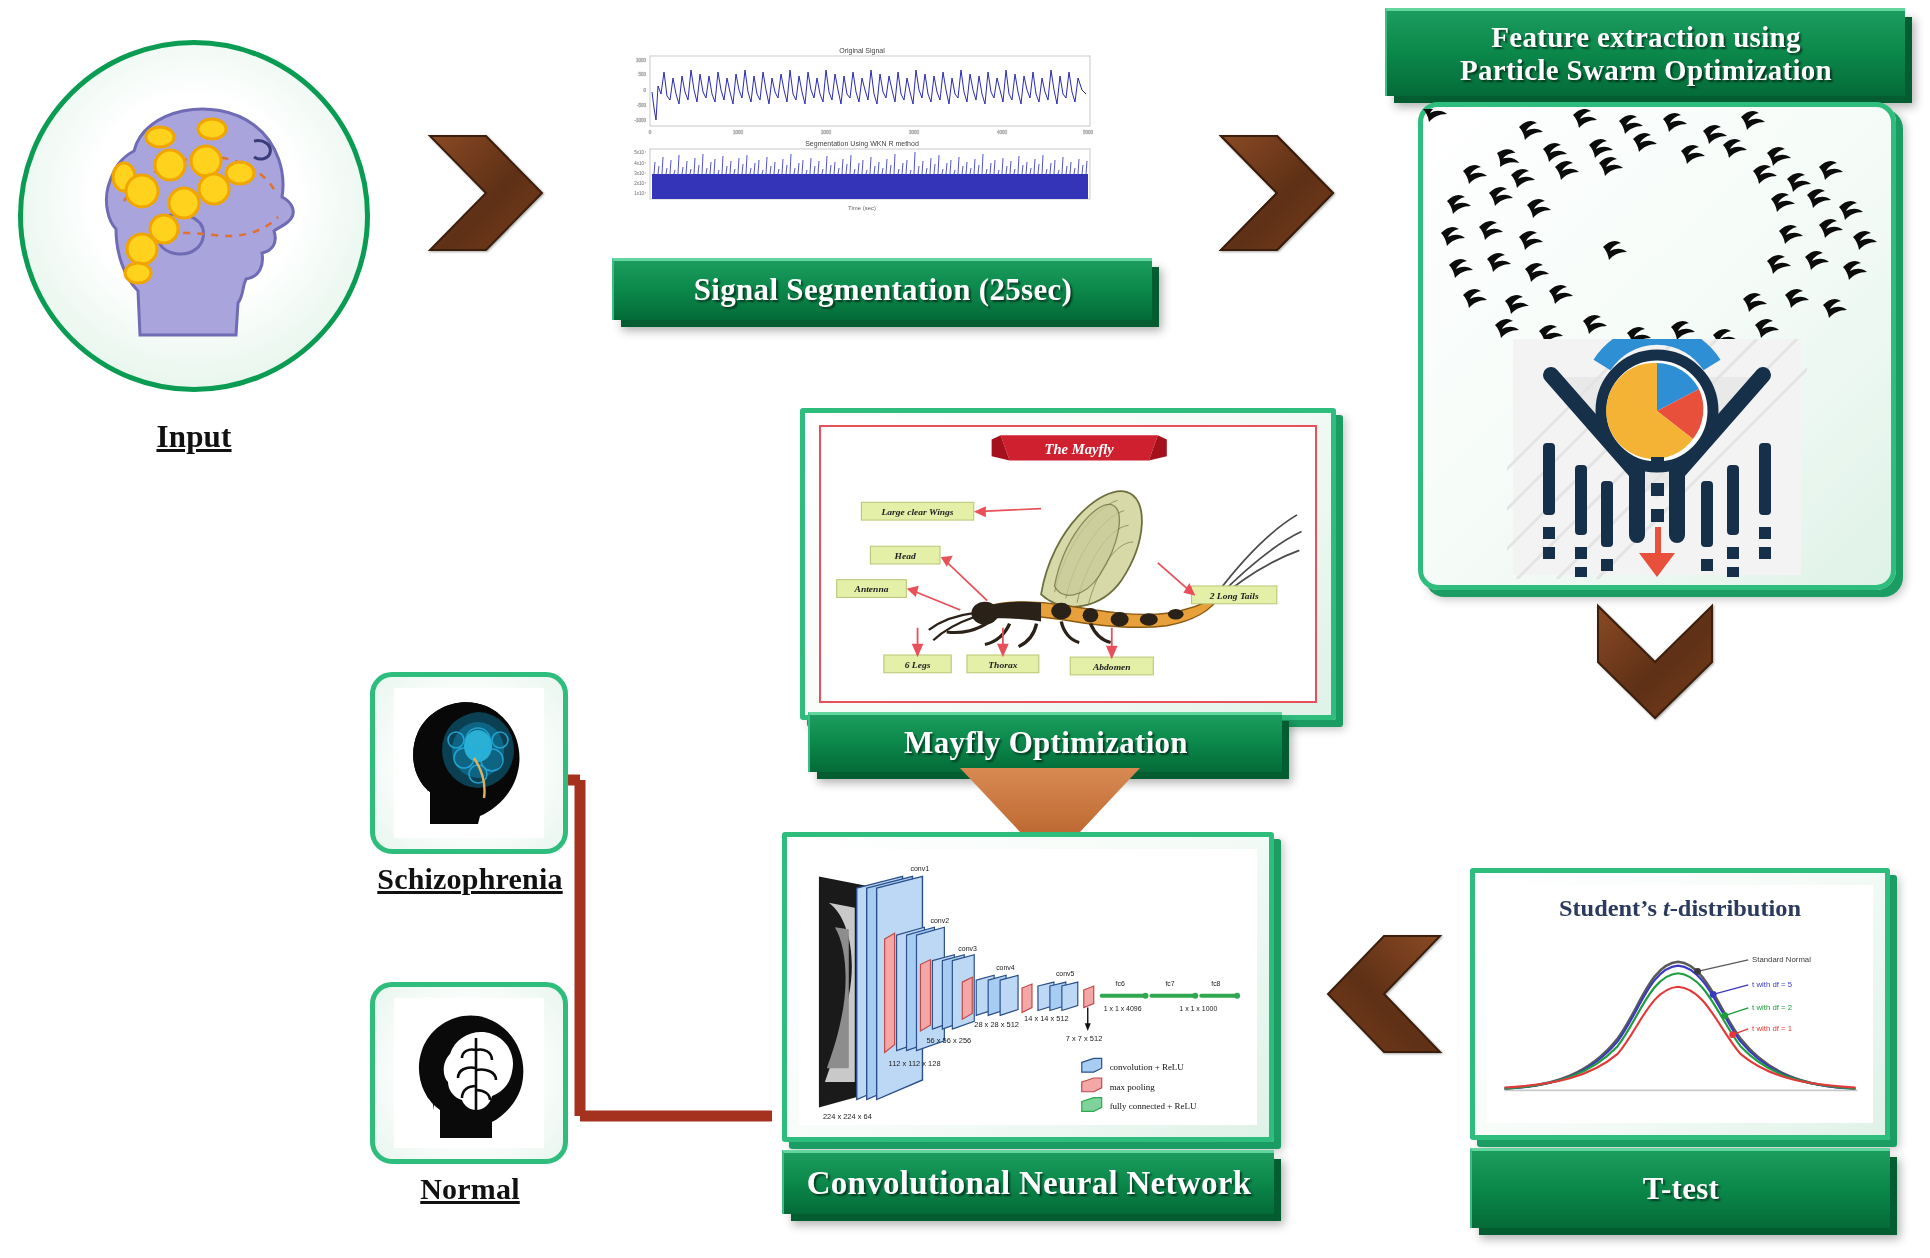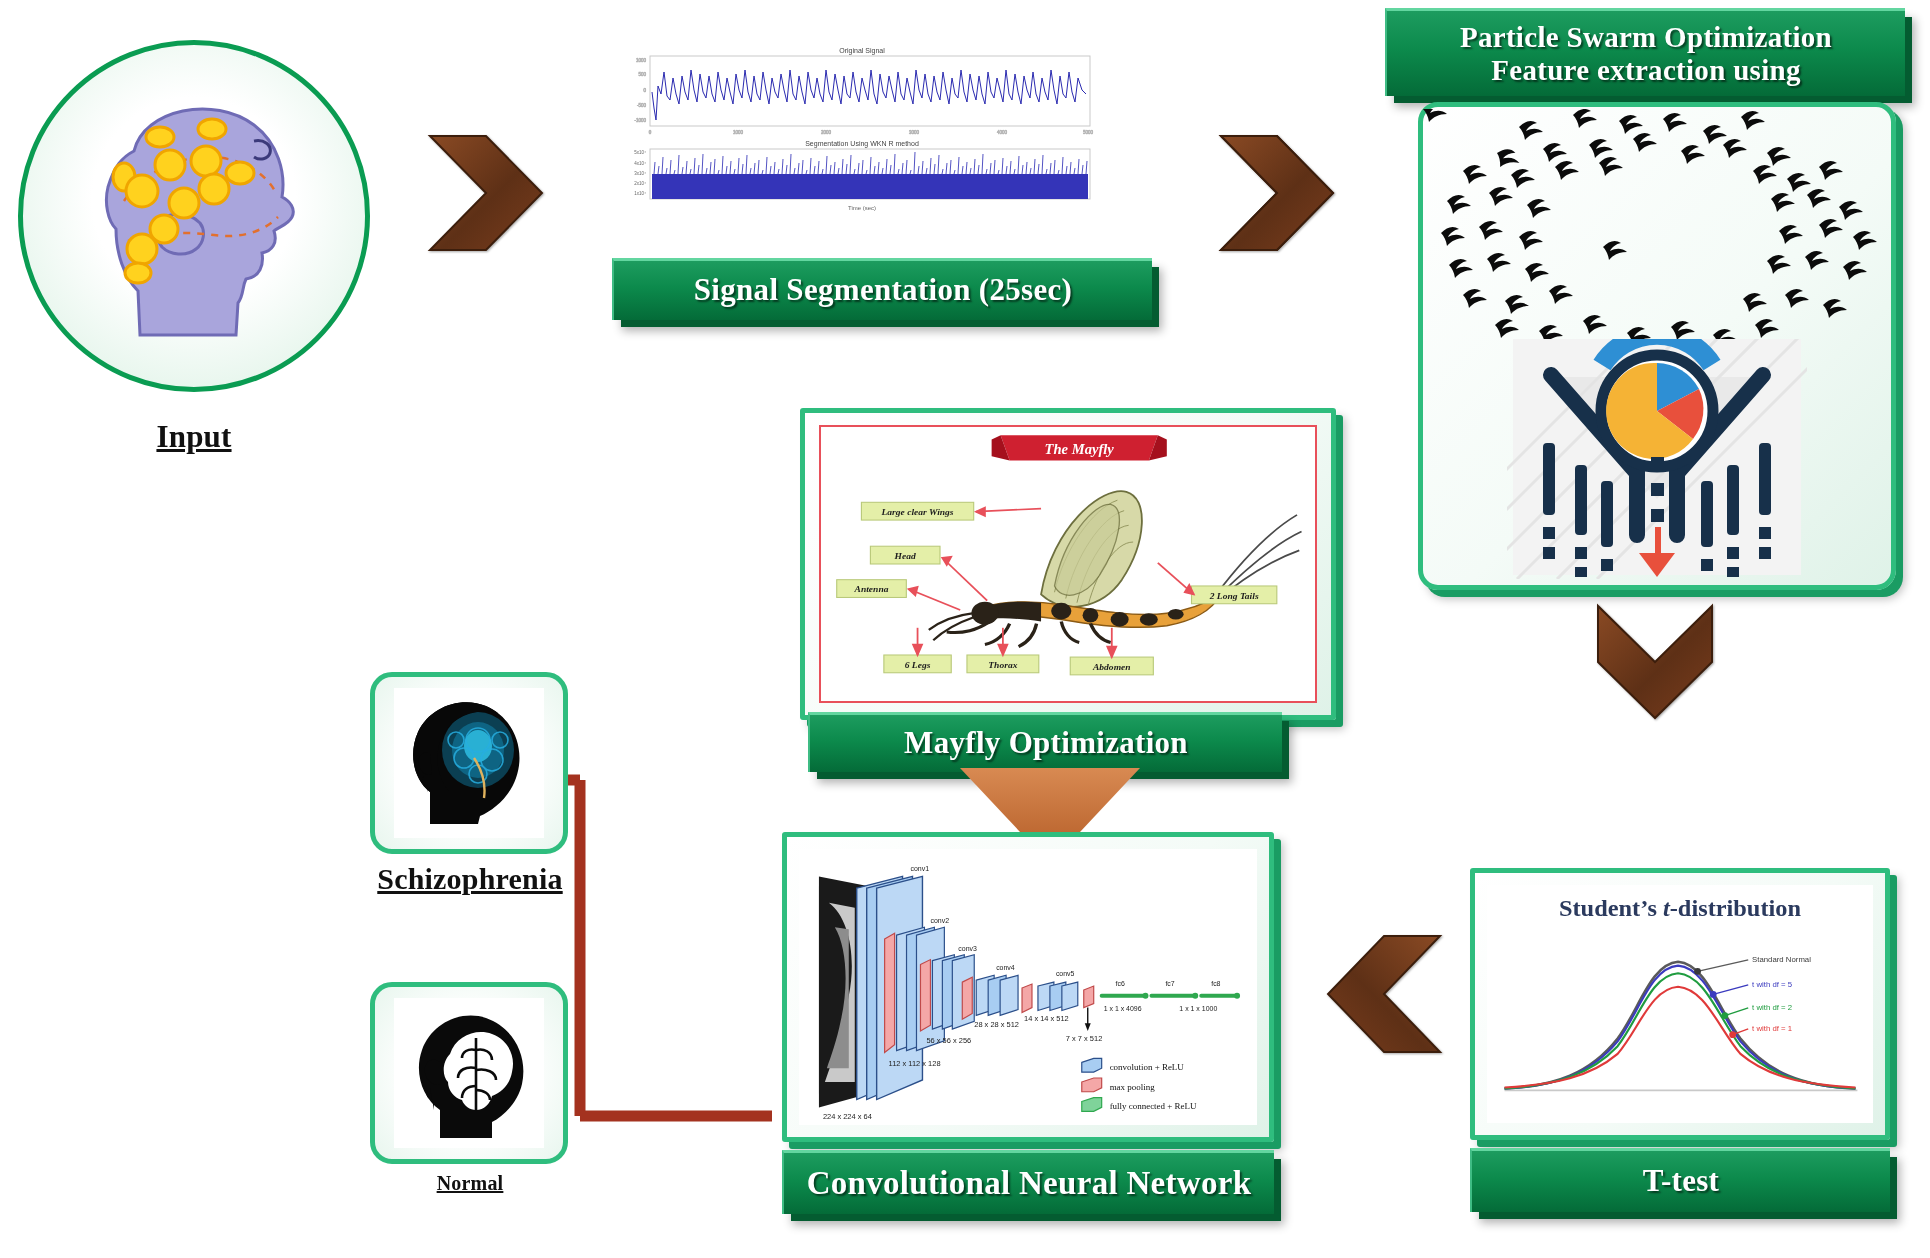--- a/index.html
+++ b/index.html
@@ -192,22 +192,22 @@
       <stop offset="0%" stop-color="#8a4a24"></stop>
         <stop offset="55%" stop-color="#5e3016"></stop>
       <stop offset="100%" stop-color="#7a3d1d"></stop>
     </linearGradient>
   </defs>
   <path d="M6 8 L62 8 L118 65 L62 122 L6 122 L62 65 Z" fill="url(#brn2)" stroke="#3c1e0c" stroke-width="2"></path>
 </svg>
 
 <div class="abs greenbar" style="left:1385px;top:8px;width:520px;height:88px;font-size:29px;padding:0 10px;">
   <div>
+    <div>Feature extraction using</div>
     <div>Particle Swarm Optimization</div>
-    <div>Feature extraction using</div>
   </div>
 </div>
 
 <div class="abs panel" style="left:1418px;top:102px;width:478px;height:488px;border-radius:20px;">
 
   <svg width="468" height="270" viewBox="0 0 468 270" style="position:absolute;left:0;top:2px;">
     <g fill="#0b0b0b">
       <g id="b">
           <path d="M0 0 c6 -6 12 -8 18 -4 c-5 1 -9 4 -11 8 c6 -3 12 -3 17 1 c-8 0 -14 3 -18 8 c-1 -6 -3 -10 -6 -13 Z"></path>
         </g>
@@ -537,21 +537,21 @@
         <path d="M244 136 L268 128" stroke="#1f9c3f"></path>
           <circle cx="244" cy="136" r="3.5" fill="#1f9c3f"></circle>
         <text x="272" y="130" fill="#1f9c3f">t with df = 2</text>
         <path d="M252 156 L268 150" stroke="#e03a3a"></path>
           <circle cx="252" cy="156" r="3.5" fill="#e03a3a"></circle>
         <text x="272" y="152" fill="#e03a3a">t with df = 1</text>
       </g>
     </svg>
   </div>
 </div>
-<div class="abs greenbar" style="left:1470px;top:1148px;width:420px;height:64px;font-size:31px;">T-test</div>
+<div class="abs greenbar" style="left:1470px;top:1148px;width:420px;height:80px;font-size:31px;">T-test</div>
 
 <svg class="abs" style="left:488px;top:740px;" width="330" height="400" viewBox="0 0 330 400">
   <g stroke="#a4321f" stroke-width="11" fill="none">
     <path d="M284 376 L92 376"></path>
     <path d="M92 376 L92 40"></path>
     <path d="M92 40 L66 40"></path>
   </g>
   <path d="M62 40 L28 18 L28 62 Z" fill="#a4321f"></path>
   <path d="M62 376 L28 354 L28 398 Z" fill="#a4321f"></path>
 </svg>
@@ -600,13 +600,13 @@
       <path d="M82 40 L82 112"></path>
       <path d="M82 52 C74 50 68 54 68 60"></path>
       <path d="M82 70 C72 68 64 72 64 80"></path>
       <path d="M82 88 C74 88 68 92 68 100"></path>
       <path d="M82 52 C90 50 98 54 98 62"></path>
       <path d="M82 72 C92 70 102 74 102 82"></path>
       <path d="M82 92 C90 92 96 96 96 102"></path>
     </g>
   </svg>
 </div>
-<div class="abs node-caption" style="left:348px;top:1172px;width:244px;font-size:20px;">Normal</div>
+<div class="abs node-caption" style="left:348px;top:1172px;width:244px;font-size:30px;">Normal</div>
 
 </body></html>

